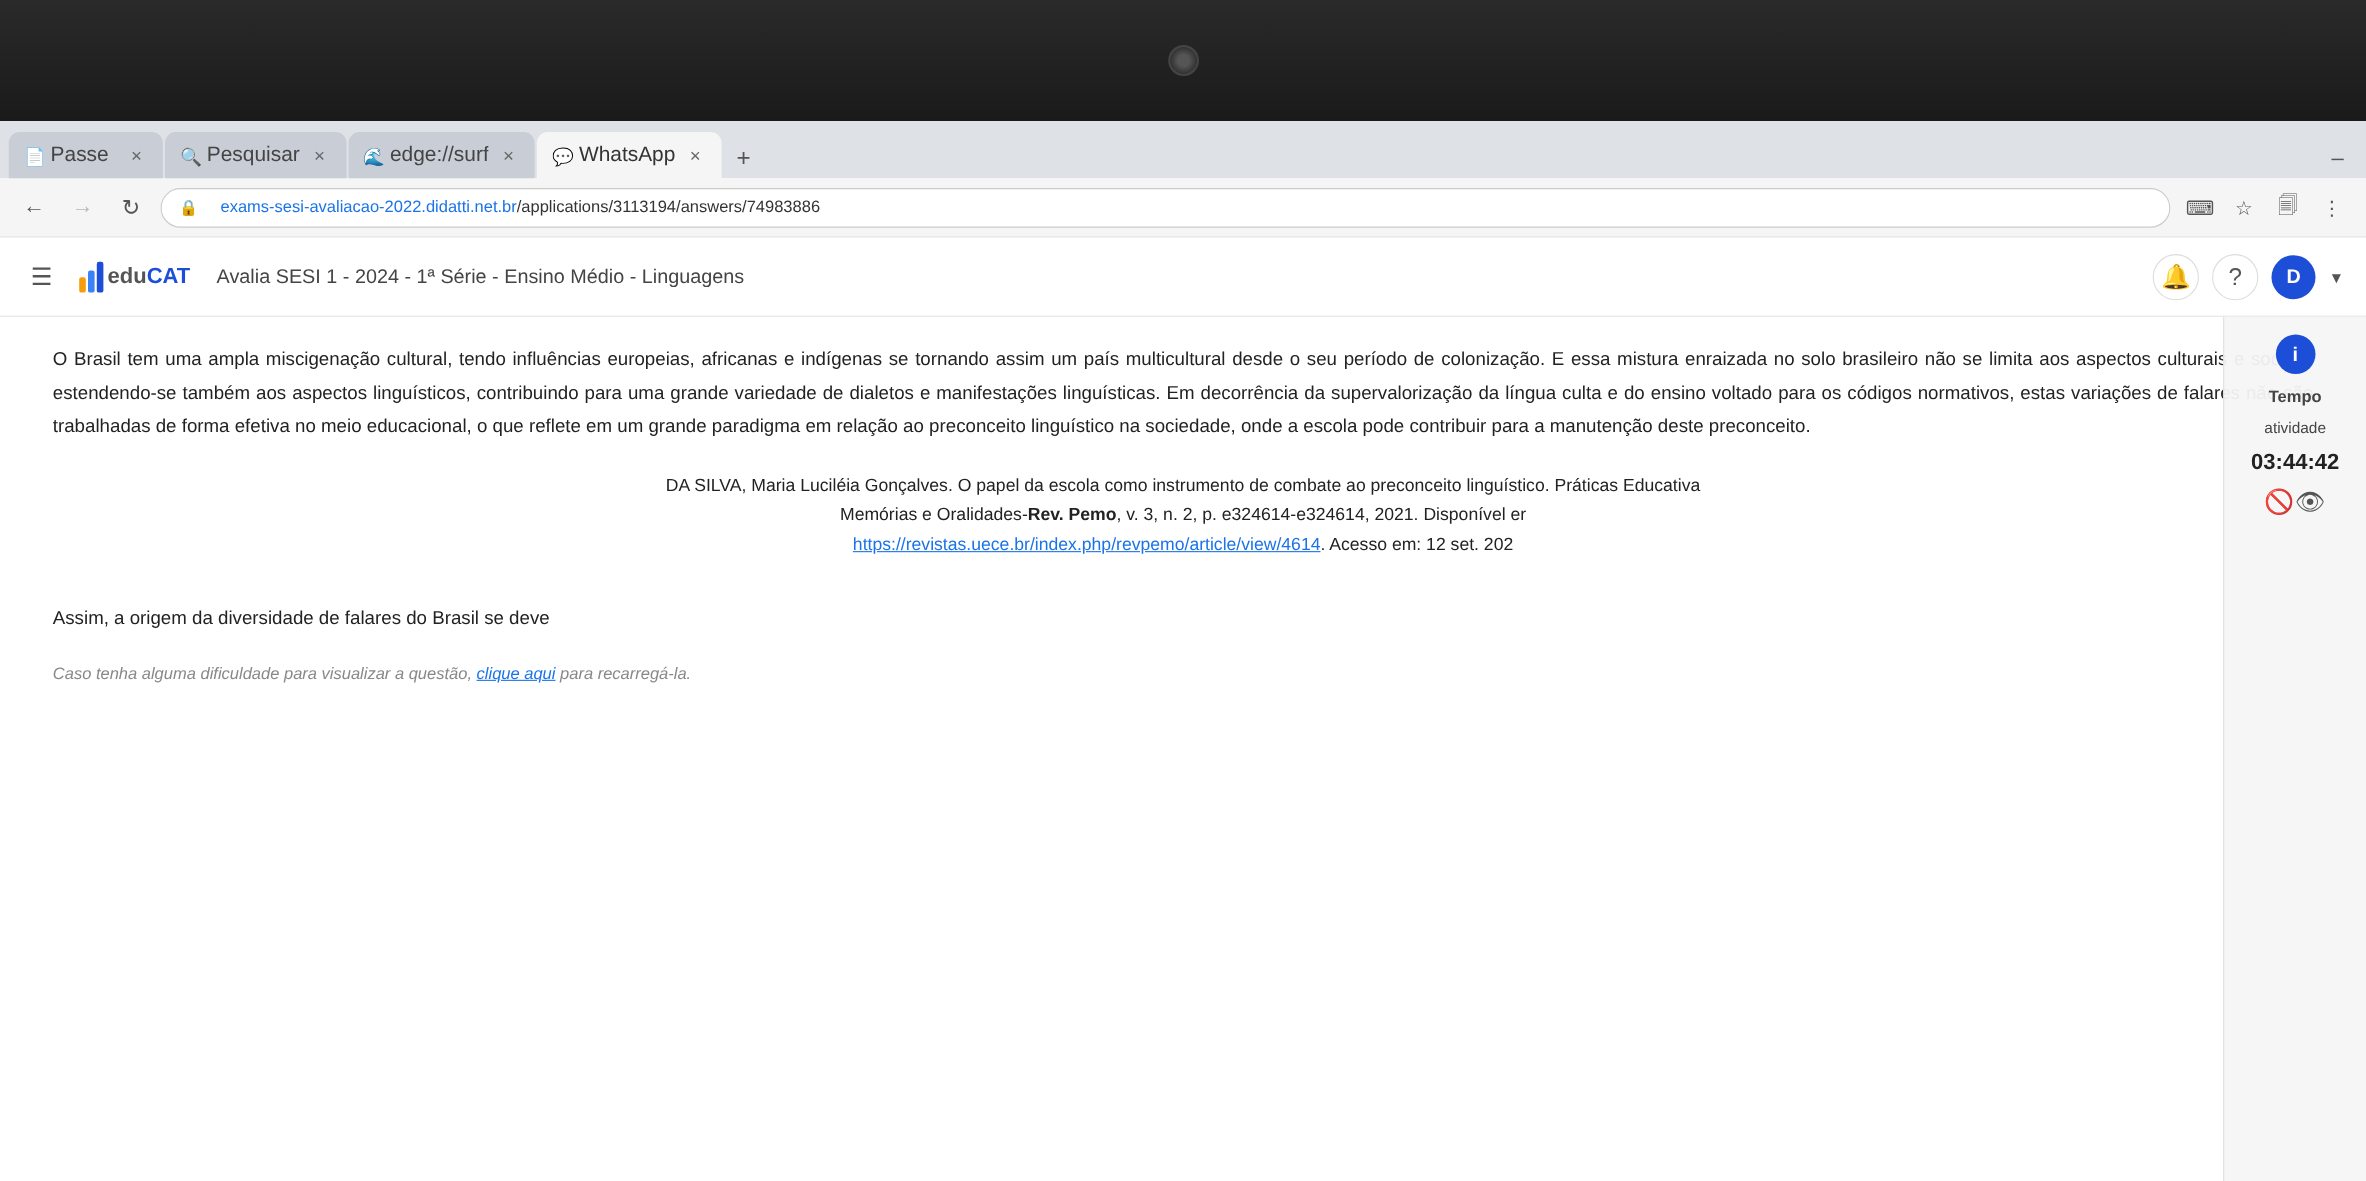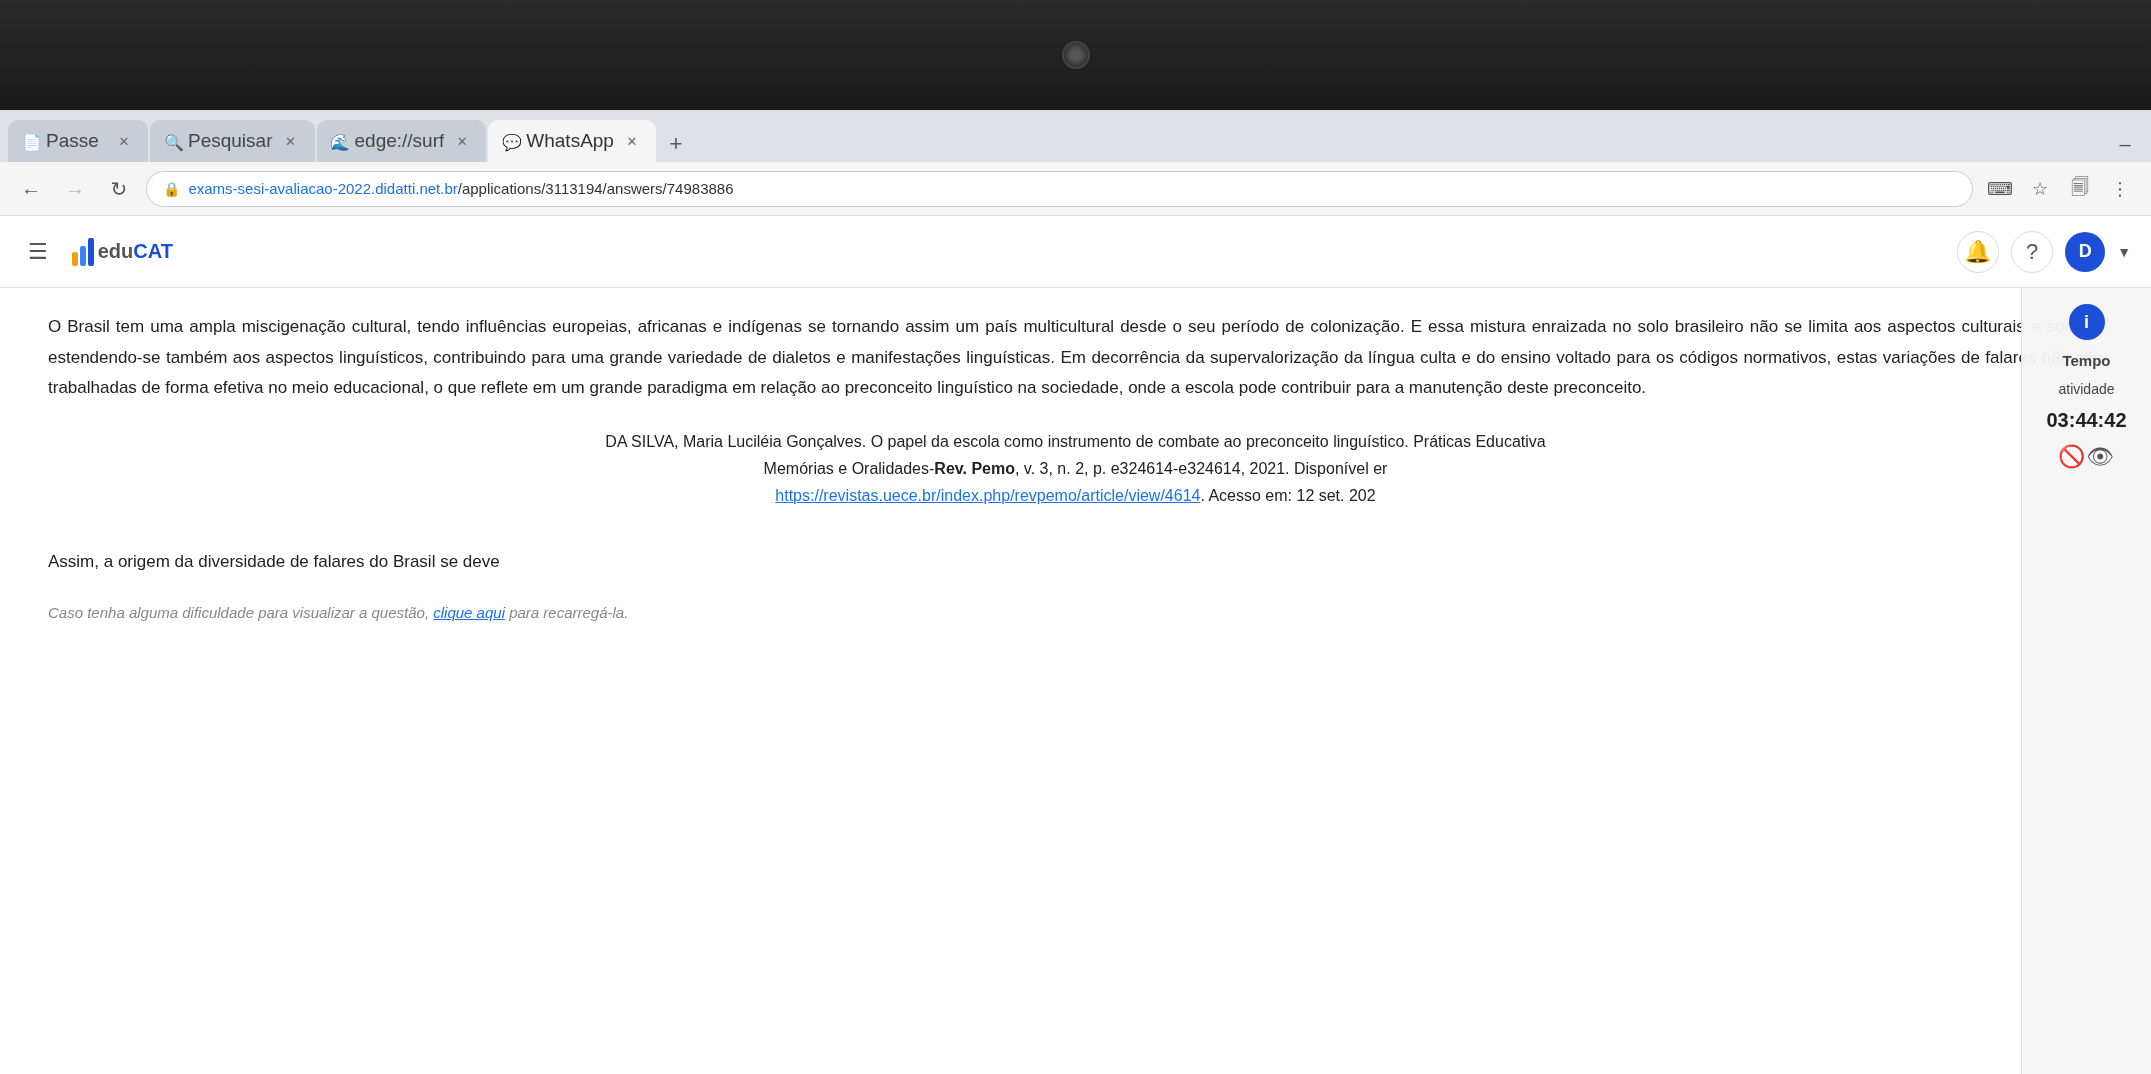--- a/index.html
+++ b/index.html
@@ -139,21 +139,21 @@
       height: 36px;
       padding: 0 16px;
       font-size: 15px;
       color: #333;
       display: flex;
       align-items: center;
       gap: 8px;
     }
     .address-input .lock-icon { color: #777; font-size: 14px; }
     .address-input .url-text { color: #333; font-size: 15px; }
-    .address-input .url-text .url-base { color: #1a73e8; font-weight: 500; }
+    .address-input .url-text .url-base { color: #1a73e8; font-weight: 500; margin-left: 12px; }
     .toolbar-icons {
       display: flex;
       align-items: center;
       gap: 6px;
     }
     .toolbar-icon {
       width: 34px;
       height: 34px;
       display: flex;
       align-items: center;
@@ -397,20 +397,21 @@
     <div class="educat-logo">
       <div class="logo-bars">
         <div class="logo-bar logo-bar-1"></div>
         <div class="logo-bar logo-bar-2"></div>
         <div class="logo-bar logo-bar-3"></div>
       </div>
       <div class="logo-text">
         <span class="edu">edu</span><span class="cat">CAT</span>
       </div>
     </div>
+    <div class="header-title">Avalia SESI 1 - 2024 - 1ª Série - Ensino Médio - Linguagens</div>
     <div class="header-spacer"></div>
     <div class="header-icons">
       <div class="header-icon-btn">🔔</div>
       <div class="header-icon-btn">?</div>
       <div class="user-avatar">D</div>
       <span style="font-size:14px;color:#555;cursor:pointer;">▼</span>
     </div>
   </div>
 
   <div class="main-content" style="position:relative;">

